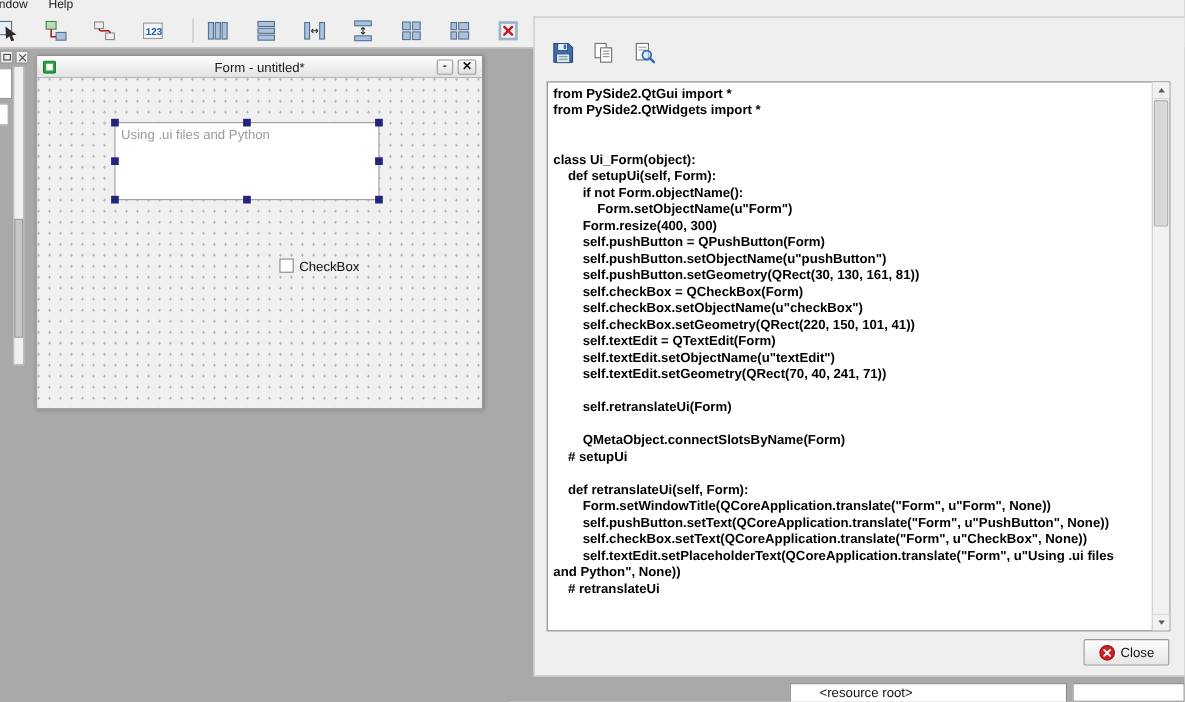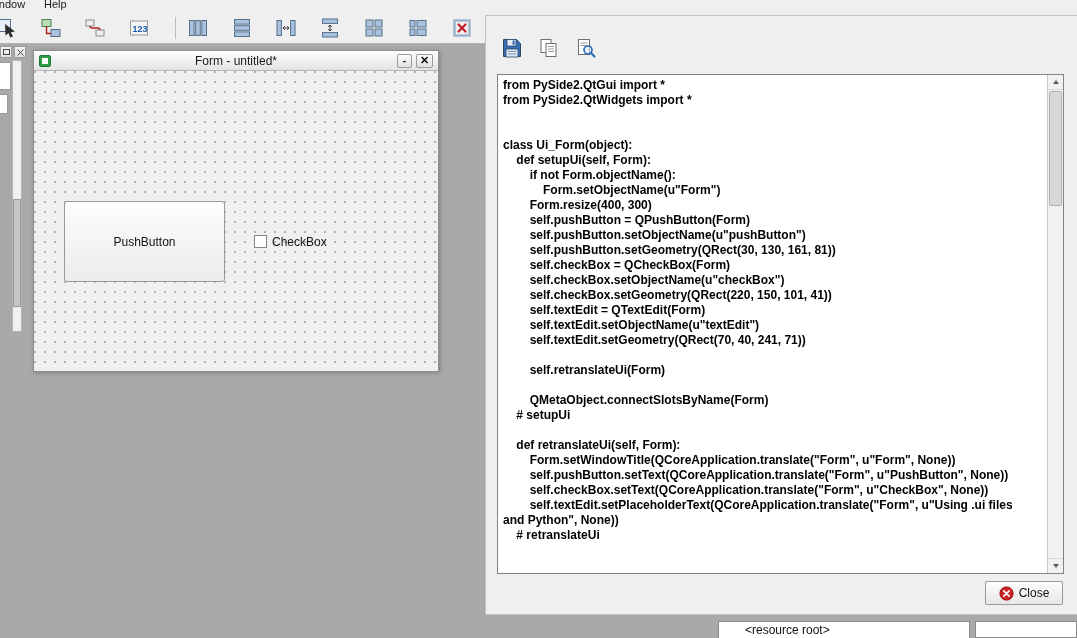--- a/index.html
+++ b/index.html
@@ -190,21 +190,31 @@
     <div class="form-titlebar">
       <svg class="form-icon" width="12" height="12" viewBox="0 0 12 12">
         <rect x="0.5" y="0.5" width="11" height="11" rx="1.5" fill="#2e9e45" stroke="#1f7a33"></rect>
         <rect x="3" y="3" width="6" height="6" fill="#fff"></rect>
       </svg>
       <span class="form-title">Form - untitled*</span>
       <button class="win-btn min">-</button>
       <button class="win-btn cls">✕</button>
     </div>
     <div class="form-body">
-      <div class="pushbtn">PushButton</div>
+      <div class="textedit">
+        <span class="placeholder">Using .ui files and Python</span>
+        <div class="handle h-tl"></div>
+        <div class="handle h-tc"></div>
+        <div class="handle h-tr"></div>
+        <div class="handle h-ml"></div>
+        <div class="handle h-mr"></div>
+        <div class="handle h-bl"></div>
+        <div class="handle h-bc"></div>
+        <div class="handle h-br"></div>
+      </div>
       <div class="checkbox-widget">
         <span class="cb-box"></span>
         <span>CheckBox</span>
       </div>
     </div>
   </div>
 
   <div class="code-dialog">
     <div class="dlg-toolbar">
       <button class="dlg-tb-btn">

